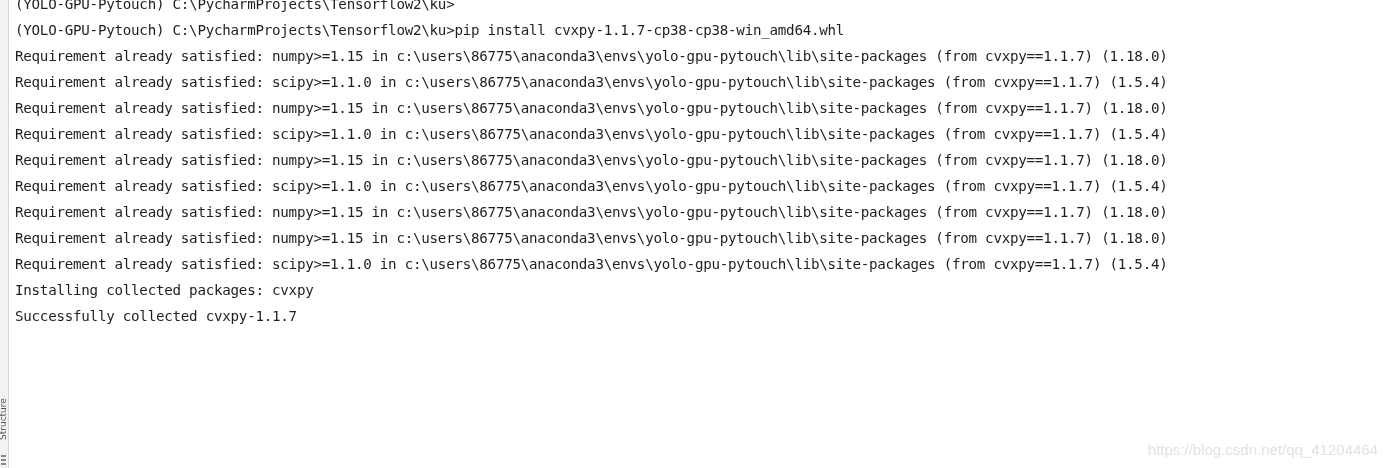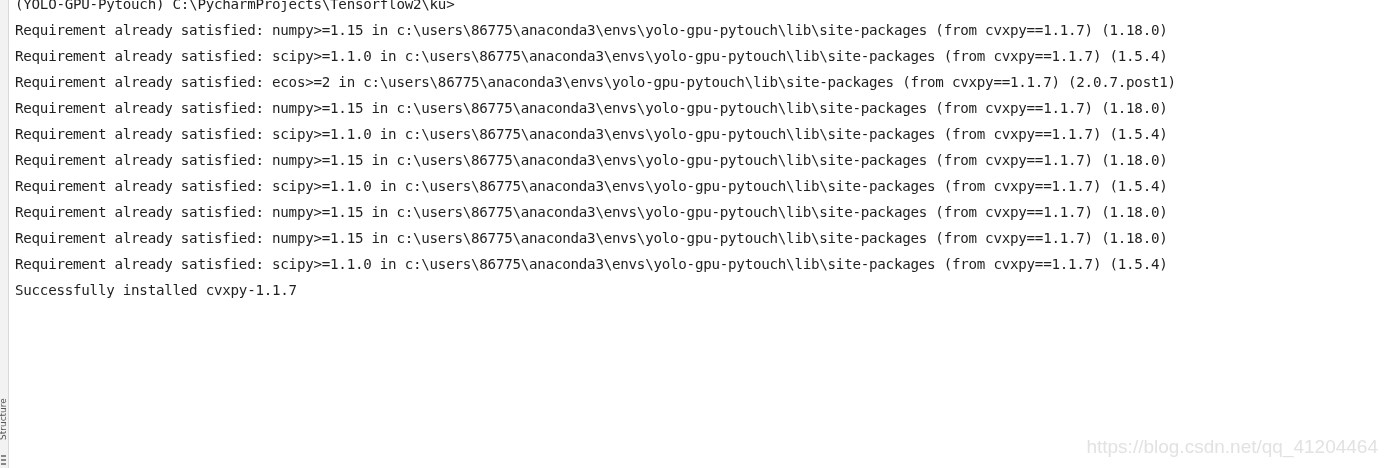--- a/index.html
+++ b/index.html
@@ -24,39 +24,40 @@
   }
   .terminal {
     position: absolute; left: 15px; top: -9px; right: 0;
   }
   .line {
     height: 26px; line-height: 26px; font-size: 14.2px; color: #1f1f1f;
     white-space: pre; letter-spacing: -0.25px;
   }
   .watermark {
     position: absolute; right: 10px; bottom: 10px;
-    font-family: "Liberation Sans", sans-serif; font-size: 19px; color: #e2e2e2; margin-top: 16px;
+    font-family: "Liberation Sans", sans-serif; font-size: 15px; color: #e2e2e2; margin-top: 16px;
   }
 </style>
 </head>
 <body>
 
 <div class="side-strip">
   <div class="side-label">Structure</div>
   <div class="side-grip"></div>
 </div>
 
 <div class="terminal">
   <div class="line">(YOLO-GPU-Pytouch) C:\PycharmProjects\Tensorflow2\ku&gt;</div>
+  <div class="line">(YOLO-GPU-Pytouch) C:\PycharmProjects\Tensorflow2\ku&gt;pip install cvxpy-1.1.7-cp38-cp38-win_amd64.whl</div>
   <div class="line">Requirement already satisfied: numpy&gt;=1.15 in c:\users\86775\anaconda3\envs\yolo-gpu-pytouch\lib\site-packages (from cvxpy==1.1.7) (1.18.0)</div>
   <div class="line">Requirement already satisfied: scipy&gt;=1.1.0 in c:\users\86775\anaconda3\envs\yolo-gpu-pytouch\lib\site-packages (from cvxpy==1.1.7) (1.5.4)</div>
-  <div class="line">Requirement already satisfied: ecos&gt;=2 in c:\users\86775\anaconda3\envs\yolo-gpu-pytouch\lib\site-packages (from cvxpy==1.1.7) (2.0.7.post1)</div>
   <div class="line">Requirement already satisfied: numpy&gt;=1.15 in c:\users\86775\anaconda3\envs\yolo-gpu-pytouch\lib\site-packages (from cvxpy==1.1.7) (1.18.0)</div>
   <div class="line">Requirement already satisfied: scipy&gt;=1.1.0 in c:\users\86775\anaconda3\envs\yolo-gpu-pytouch\lib\site-packages (from cvxpy==1.1.7) (1.5.4)</div>
   <div class="line">Requirement already satisfied: numpy&gt;=1.15 in c:\users\86775\anaconda3\envs\yolo-gpu-pytouch\lib\site-packages (from cvxpy==1.1.7) (1.18.0)</div>
   <div class="line">Requirement already satisfied: scipy&gt;=1.1.0 in c:\users\86775\anaconda3\envs\yolo-gpu-pytouch\lib\site-packages (from cvxpy==1.1.7) (1.5.4)</div>
   <div class="line">Requirement already satisfied: numpy&gt;=1.15 in c:\users\86775\anaconda3\envs\yolo-gpu-pytouch\lib\site-packages (from cvxpy==1.1.7) (1.18.0)</div>
   <div class="line">Requirement already satisfied: numpy&gt;=1.15 in c:\users\86775\anaconda3\envs\yolo-gpu-pytouch\lib\site-packages (from cvxpy==1.1.7) (1.18.0)</div>
   <div class="line">Requirement already satisfied: scipy&gt;=1.1.0 in c:\users\86775\anaconda3\envs\yolo-gpu-pytouch\lib\site-packages (from cvxpy==1.1.7) (1.5.4)</div>
-  <div class="line">Successfully installed cvxpy-1.1.7</div>
+  <div class="line">Installing collected packages: cvxpy</div>
+  <div class="line">Successfully collected cvxpy-1.1.7</div>
 </div>
 
 <div class="watermark">https://blog.csdn.net/qq_41204464</div>
 
 </body></html>

